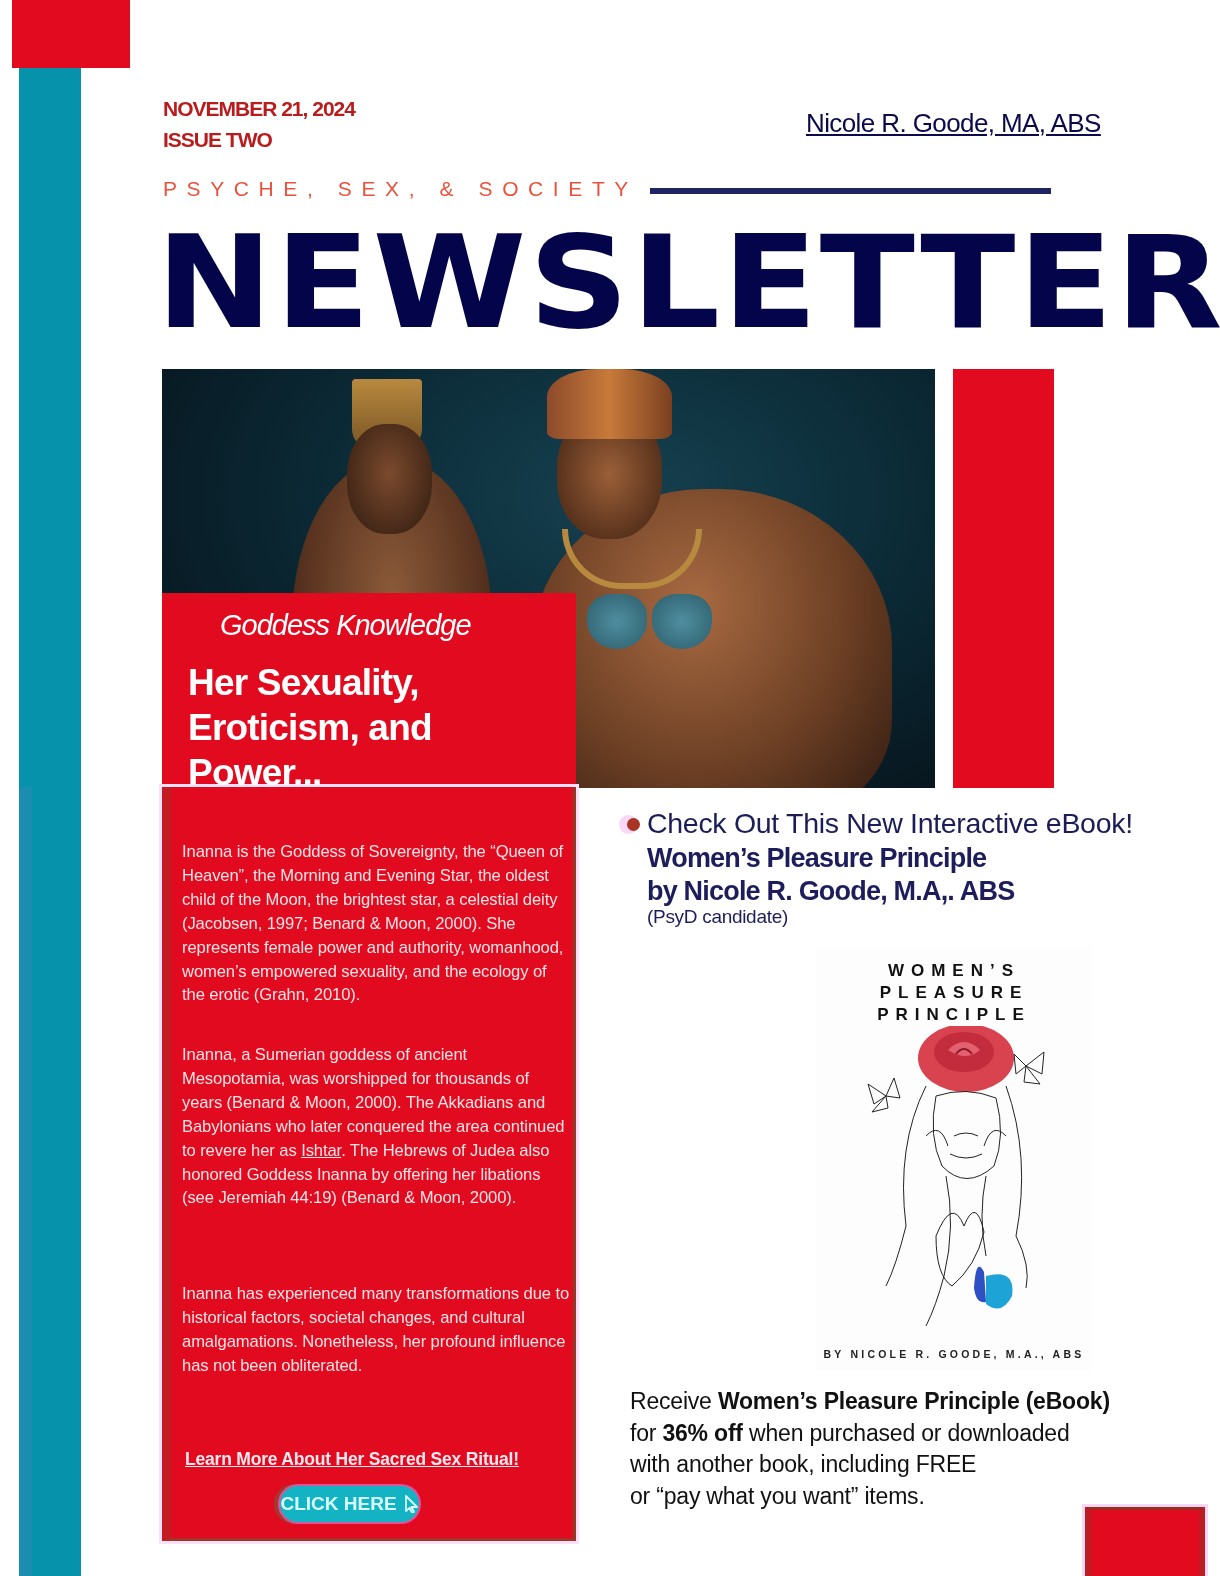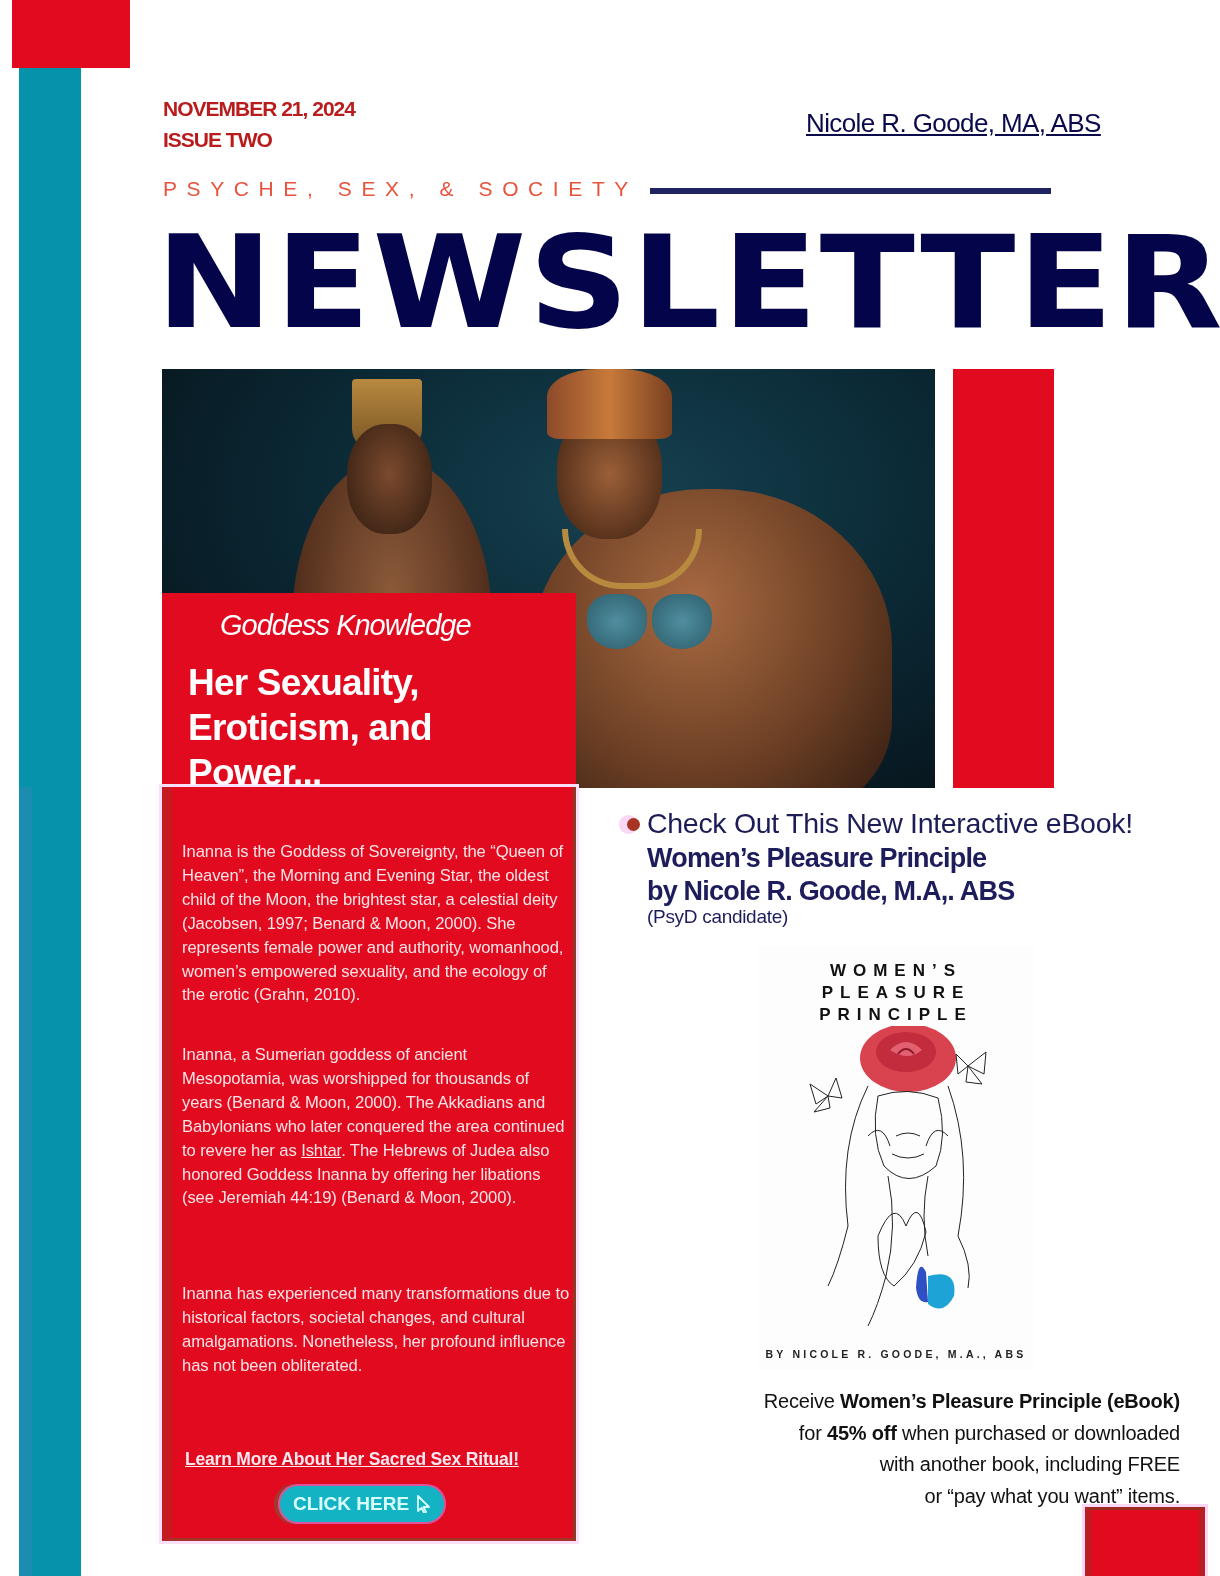--- a/index.html
+++ b/index.html
@@ -42,37 +42,37 @@
   .panel { left: 162px; top: 593px; width: 414px; height: 948px; background: #e20a1f; }
   .panel-lower-border { left: 162px; top: 787px; width: 414px; height: 754px; border-left: 10px solid #c51a22; border-right: 3px solid #8d3a28; border-bottom: 3px solid #a4332a; box-shadow: 0 0 0 3px #fbe0fb; }
   .kicker { left: 220px; top: 609px; color: #ffffff; font-style: italic; font-size: 29px; letter-spacing: -1px; white-space: nowrap; }
   .headline { left: 188px; top: 660px; color: #ffffff; font-weight: 700; font-size: 37px; line-height: 45px; letter-spacing: -0.8px; width: 380px; }
   .body-copy { left: 182px; width: 390px; color: #fbe3e6; font-size: 16.6px; line-height: 23.9px; letter-spacing: -0.1px; }
   .para1 { top: 804px; margin-top: 36px; }
   .para2 { top: 1043px; }
   .para3 { top: 1282px; }
   .ishtar { text-decoration: underline; }
   .learn-link { left: 185px; top: 1449px; color: #fde7ef; font-weight: 700; font-size: 17.5px; text-decoration: underline; letter-spacing: -0.2px; white-space: nowrap; }
-  .cta-btn { left: 280px; top: 1486px; width: 164px; height: 36px; background: #14b3c4; border-radius: 18px;
+  .cta-btn { left: 280px; top: 1486px; width: 139px; height: 36px; background: #14b3c4; border-radius: 18px;
     box-shadow: 0 0 0 2px #e0519c, -4px 0 0 2px #a03a2f; color: #d8ffff; font-weight: 700; font-size: 19px;
     display: flex; align-items: center; justify-content: center; gap: 6px; cursor: pointer; }
   .cta-btn svg { width: 16px; height: 18px; }
 
   
   .promo-bullet { left: 627px; top: 818px; width: 13px; height: 13px; border-radius: 50%; background: #a83524; box-shadow: -5px 0 0 3px #fbd7f6; }
   .promo-title { left: 647px; top: 807px; color: #1c1c57; font-size: 28.5px; letter-spacing: -0.3px; white-space: nowrap; }
   .promo-book { left: 647px; top: 842px; color: #1d1d5c; font-weight: 700; font-size: 27px; line-height: 33px; letter-spacing: -0.8px; white-space: nowrap; }
   .promo-cred { left: 647px; top: 906px; color: #1d1d5c; font-size: 19px; letter-spacing: -0.3px; }
 
-  .cover { left: 758px; top: 946px; width: 276px; height: 424px; background: #fdfdfd; }
+  .cover { left: 816px; top: 946px; width: 276px; height: 424px; background: #fdfdfd; }
   .cover-title { position: absolute; left: 0; top: 14px; width: 100%; text-align: center; color: #111; font-weight: 700; font-size: 17px; letter-spacing: 7px; line-height: 22px; }
   .cover-art { position: absolute; left: 40px; top: 80px; width: 200px; height: 310px; }
   .cover-by { position: absolute; left: 0; bottom: 10px; width: 100%; text-align: center; color: #222; font-weight: 700; font-size: 10.5px; letter-spacing: 3.2px; }
 
-  .offer { left: 630px; top: 1386px; width: 550px; text-align: right; color: #111; font-size: 20px; line-height: 31.5px; letter-spacing: -0.2px; }
+  .offer { left: 630px; top: 1386px; width: 550px; text-align: left; color: #111; font-size: 23px; line-height: 31.5px; letter-spacing: -0.2px; }
   .offer b { font-weight: 700; }
 </style>
 </head>
 <body>
 
 <div class="abs red-corner"></div>
 <div class="abs teal-bar"></div>
 <div class="abs teal-bar-edge"></div>
 
 <div class="abs date">
@@ -162,18 +162,18 @@
     <g>
       <path d="M128 246 Q120 230 118 262 Q120 278 130 276 Z" fill="#2f4fc4"></path>
       <path d="M130 250 Q160 242 156 270 Q146 290 130 278 Z" fill="#1da3d6"></path>
     </g>
   </svg>
   <div class="cover-by">BY NICOLE R. GOODE, M.A., ABS</div>
 </div>
 
 <div class="abs offer">
   <div><span>Receive </span><b>Women’s Pleasure Principle (eBook)</b></div>
-  <div><span>for </span><b>45% off</b><span> when purchased or downloaded</span></div>
+  <div><span>for </span><b>36% off</b><span> when purchased or downloaded</span></div>
   <div>with another book, including FREE</div>
   <div>or “pay what you want” items.</div>
 </div>
 
 <div class="abs red-bottom-right"></div>
 
 </body></html>

